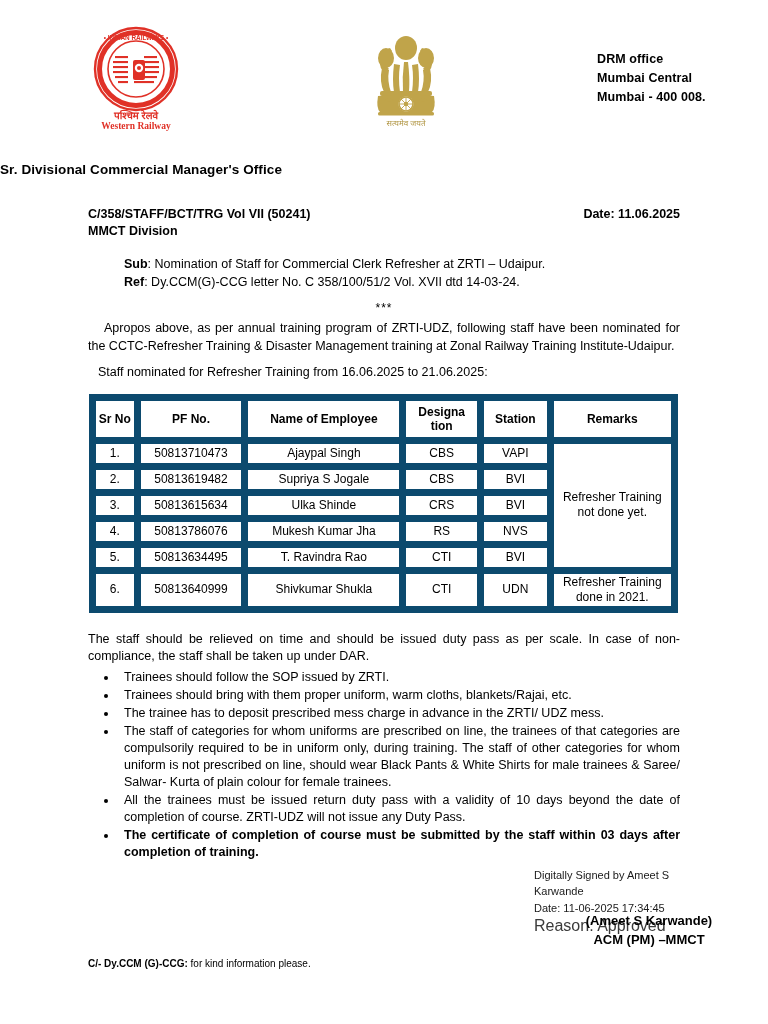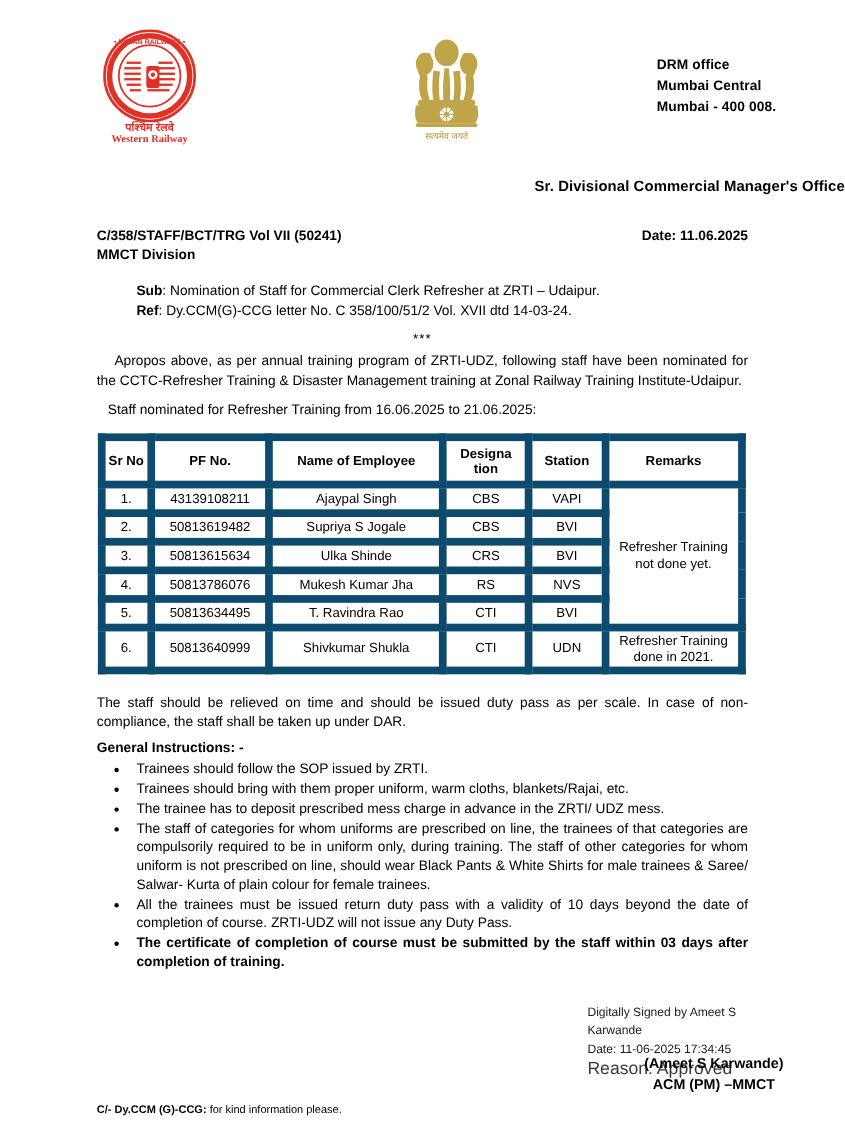--- a/index.html
+++ b/index.html
@@ -51,21 +51,21 @@
     position: absolute;
     left: 597px;
     top: 24px;
     font-size: 12.5px;
     font-weight: bold;
     line-height: 19px;
     letter-spacing: 0.1px;
   }
 
   .office-title {
-    text-align: right;
+    text-align: left;
     font-size: 13.5px;
     font-weight: bold;
     margin-top: 18px;
     letter-spacing: 0.1px;
   }
 
   
   .content {
     padding-left: 88px;
     padding-right: 88px;
@@ -170,21 +170,21 @@
     margin-bottom: 1px;
     text-align: justify;
     padding-left: 6px;
   }
   ul.instructions > li.bold { font-weight: bold; }
 
   
   .sign-area {
     position: relative;
     height: 86px;
-    margin-top: 30px;
+    margin-top: 6px;
   }
   .sig-meta {
     position: absolute;
     left: 446px;
     top: 0px;
     width: 210px;
     font-size: 11px;
     line-height: 16.5px;
     color: #1a1a1a;
   }
@@ -320,21 +320,21 @@
           <th class="c-pf">PF No.</th>
           <th class="c-name">Name of Employee</th>
           <th class="c-desig">Designa tion</th>
           <th class="c-stn">Station</th>
           <th class="c-rem">Remarks</th>
         </tr>
       </thead>
       <tbody>
         <tr>
           <td>1.</td>
-          <td>43139108211</td>
+          <td>50813710473</td>
           <td>Ajaypal Singh</td>
           <td>CBS</td>
           <td>VAPI</td>
           <td class="remark-cell" rowspan="5">Refresher Training not done yet.</td>
         </tr>
         <tr>
           <td>2.</td>
           <td>50813619482</td>
           <td>Supriya S Jogale</td>
           <td>CBS</td>
@@ -366,21 +366,20 @@
           <td class="tall">50813640999</td>
           <td class="tall">Shivkumar Shukla</td>
           <td class="tall">CTI</td>
           <td class="tall">UDN</td>
           <td class="tall remark-cell">Refresher Training done in 2021.</td>
         </tr>
       </tbody>
     </table>
 
     <div class="after-table">The staff should be relieved on time and should be issued duty pass as per scale. In case of non-compliance, the staff shall be taken up under DAR.</div>
-    <div class="gen-head">General Instructions: -</div>
 
     <ul class="instructions">
       <li>Trainees should follow the SOP issued by ZRTI.</li>
       <li>Trainees should bring with them proper uniform, warm cloths, blankets/Rajai, etc.</li>
       <li>The trainee has to deposit prescribed mess charge in advance in the ZRTI/ UDZ mess.</li>
       <li>The staff of categories for whom uniforms are prescribed on line, the trainees of that categories are compulsorily required to be in uniform only, during training. The staff of other categories for whom uniform is not prescribed on line, should wear Black Pants &amp; White Shirts for male trainees &amp; Saree/ Salwar- Kurta of plain colour for female trainees.</li>
       <li>All the trainees must be issued return duty pass with a validity of 10 days beyond the date of completion of course. ZRTI-UDZ will not issue any Duty Pass.</li>
       <li class="bold">The certificate of completion of course must be submitted by the staff within 03 days after completion of training.</li>
     </ul>
 

